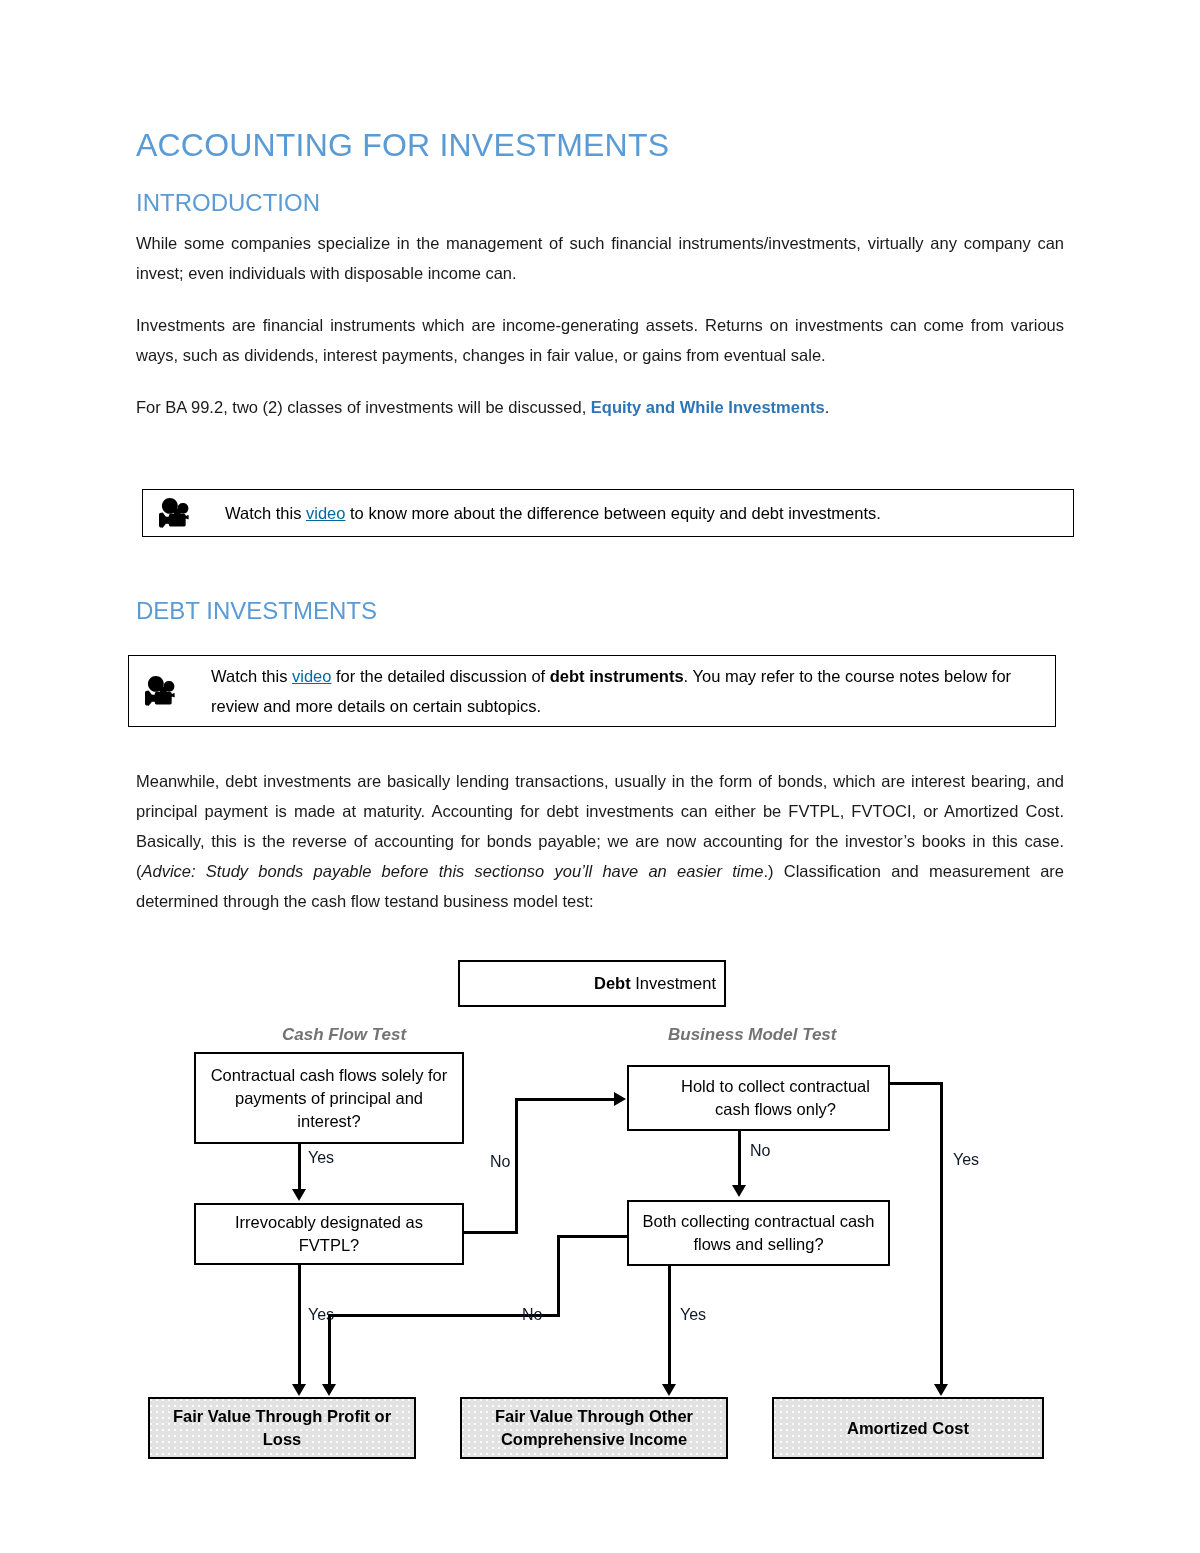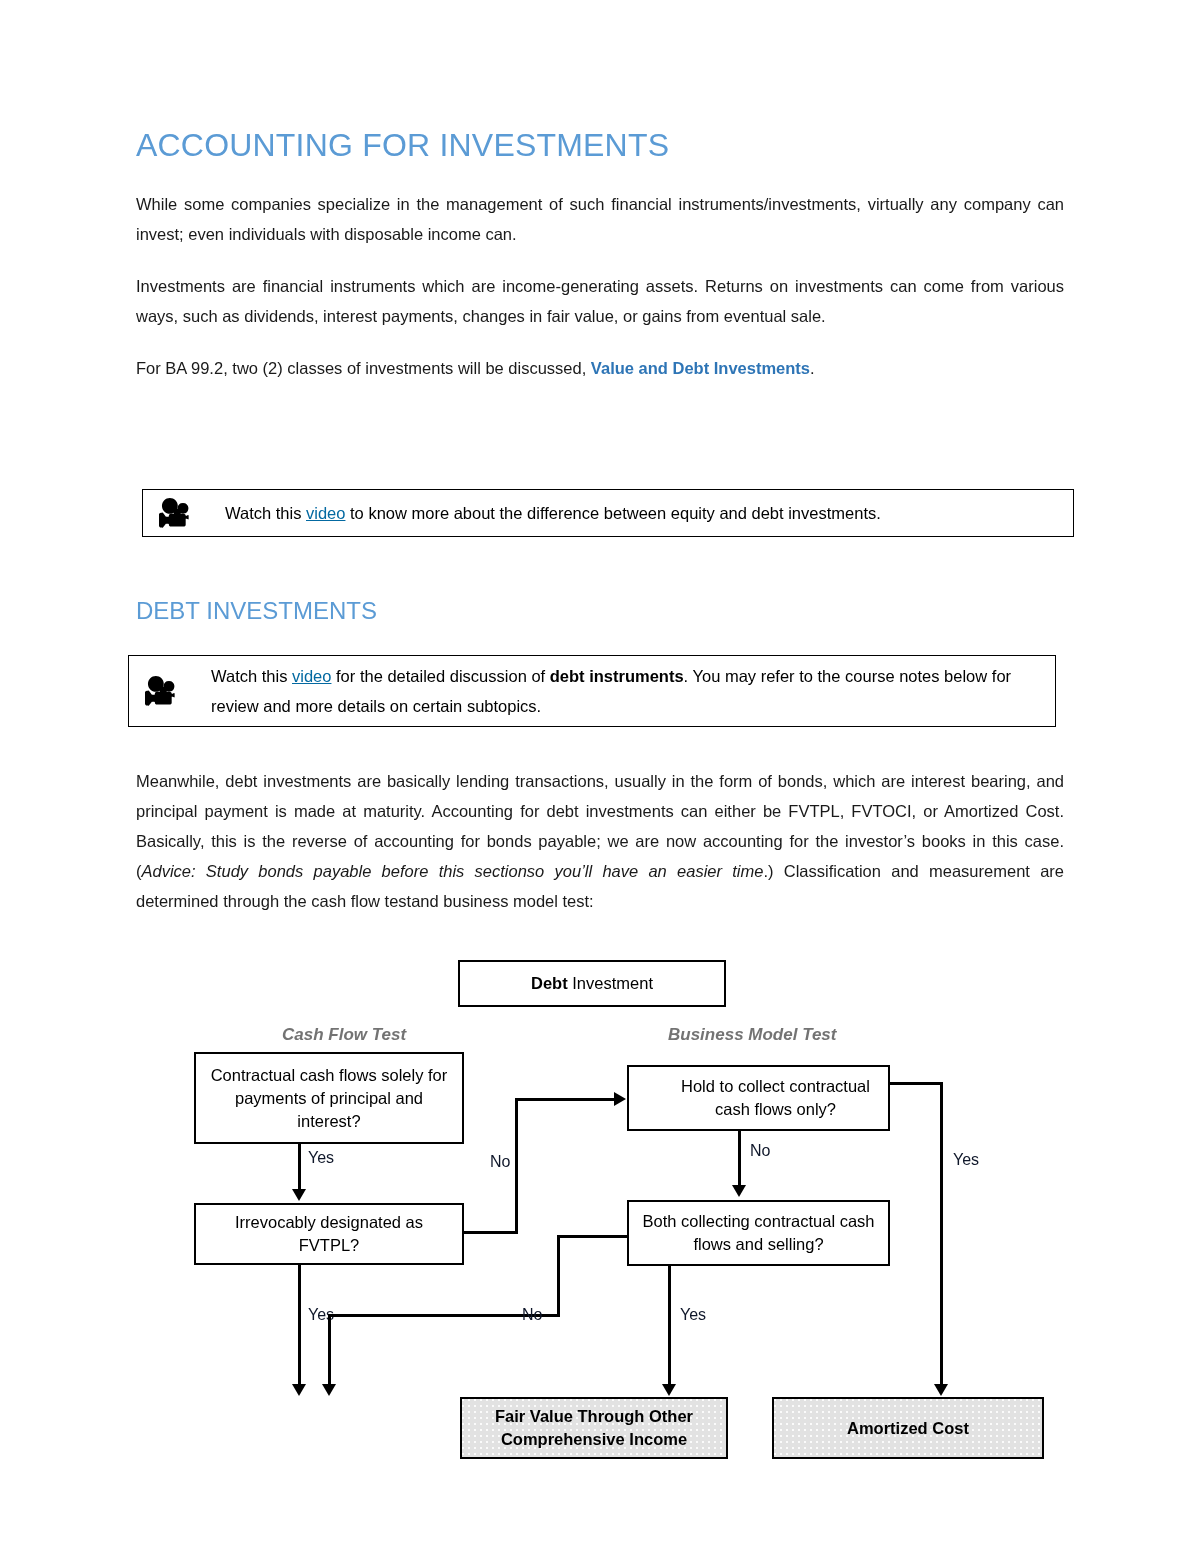--- a/index.html
+++ b/index.html
@@ -113,21 +113,21 @@
     width: 945px;
     height: 530px;
   }
   .fc-box {
     position: absolute;
     box-sizing: border-box;
     border: 2.5px solid #000;
     background: #fff;
     display: flex;
     align-items: center;
-    justify-content: center;
+    justify-content: flex-end;
     text-align: center;
     font-size: 16.5px;
     line-height: 23px;
     padding: 4px 8px;
   }
   .fc-result {
     position: absolute;
     box-sizing: border-box;
     border: 2.5px solid #000;
     background: #e2e2e2;
@@ -181,26 +181,27 @@
 </style>
 </head>
 <body>
 
 <div class="page">
 
   <div class="content">
 
     <h1 class="doc-title">ACCOUNTING FOR INVESTMENTS</h1>
 
+    <h2 class="section-title">INTRODUCTION</h2>
 
     <p class="body-text">While some companies specialize in the management of such financial instruments/investments, virtually any company can invest; even individuals with disposable income can.</p>
 
     <p class="body-text">Investments are financial instruments which are income-generating assets. Returns on investments can come from various ways, such as dividends, interest payments, changes in fair value, or gains from eventual sale.</p>
 
-    <p class="body-text"><span>For BA 99.2, two (2) classes of investments will be discussed, </span><span class="accent-bold">Value and Debt Investments</span><span>.</span></p>
+    <p class="body-text"><span>For BA 99.2, two (2) classes of investments will be discussed, </span><span class="accent-bold">Equity and While Investments</span><span>.</span></p>
 
   </div>
 
   <div class="callout" id="callout-1">
     <span class="cam">🎥</span>
     <span class="callout-text"><span>Watch this </span><a class="link" href="#">video</a><span> to know more about the difference between equity and debt investments.</span></span>
   </div>
 
   <h2 class="section-title" style="position:absolute; left:136px; top:597px; margin:0;">DEBT INVESTMENTS</h2>
 
@@ -221,20 +222,21 @@
     <div class="fc-test-label" style="left:538px; top:80px;">Business Model Test</div>
 
     <div class="fc-box" style="left:64px; top:107px; width:270px; height:92px;">Contractual cash flows solely for payments of principal and interest?</div>
 
     <div class="fc-box" style="left:64px; top:258px; width:270px; height:62px;">Irrevocably designated as FVTPL?</div>
 
     <div class="fc-box" style="left:497px; top:120px; width:263px; height:66px;padding-left:42px;">Hold to collect contractual cash flows only?</div>
 
     <div class="fc-box" style="left:497px; top:255px; width:263px; height:66px;">Both collecting contractual cash flows and selling?</div>
 
+    <div class="fc-result" style="left:18px; top:452px; width:268px; height:62px;">Fair Value Through Profit or Loss</div>
     <div class="fc-result" style="left:330px; top:452px; width:268px; height:62px;">Fair Value Through Other Comprehensive Income</div>
     <div class="fc-result" style="left:642px; top:452px; width:272px; height:62px;">Amortized Cost</div>
 
     <div class="ln v" style="left:168px; top:199px; height:46px;"></div>
     <div class="arrowhead-down" style="left:162px; top:244px;"></div>
     <div class="fc-label" style="left:178px; top:203px;">Yes</div>
 
     <div class="ln v" style="left:385px; top:153px; height:135px;"></div>
     <div class="ln h" style="left:334px; top:286px; width:54px;"></div>
     <div class="ln h" style="left:385px; top:153px; width:100px;"></div>

